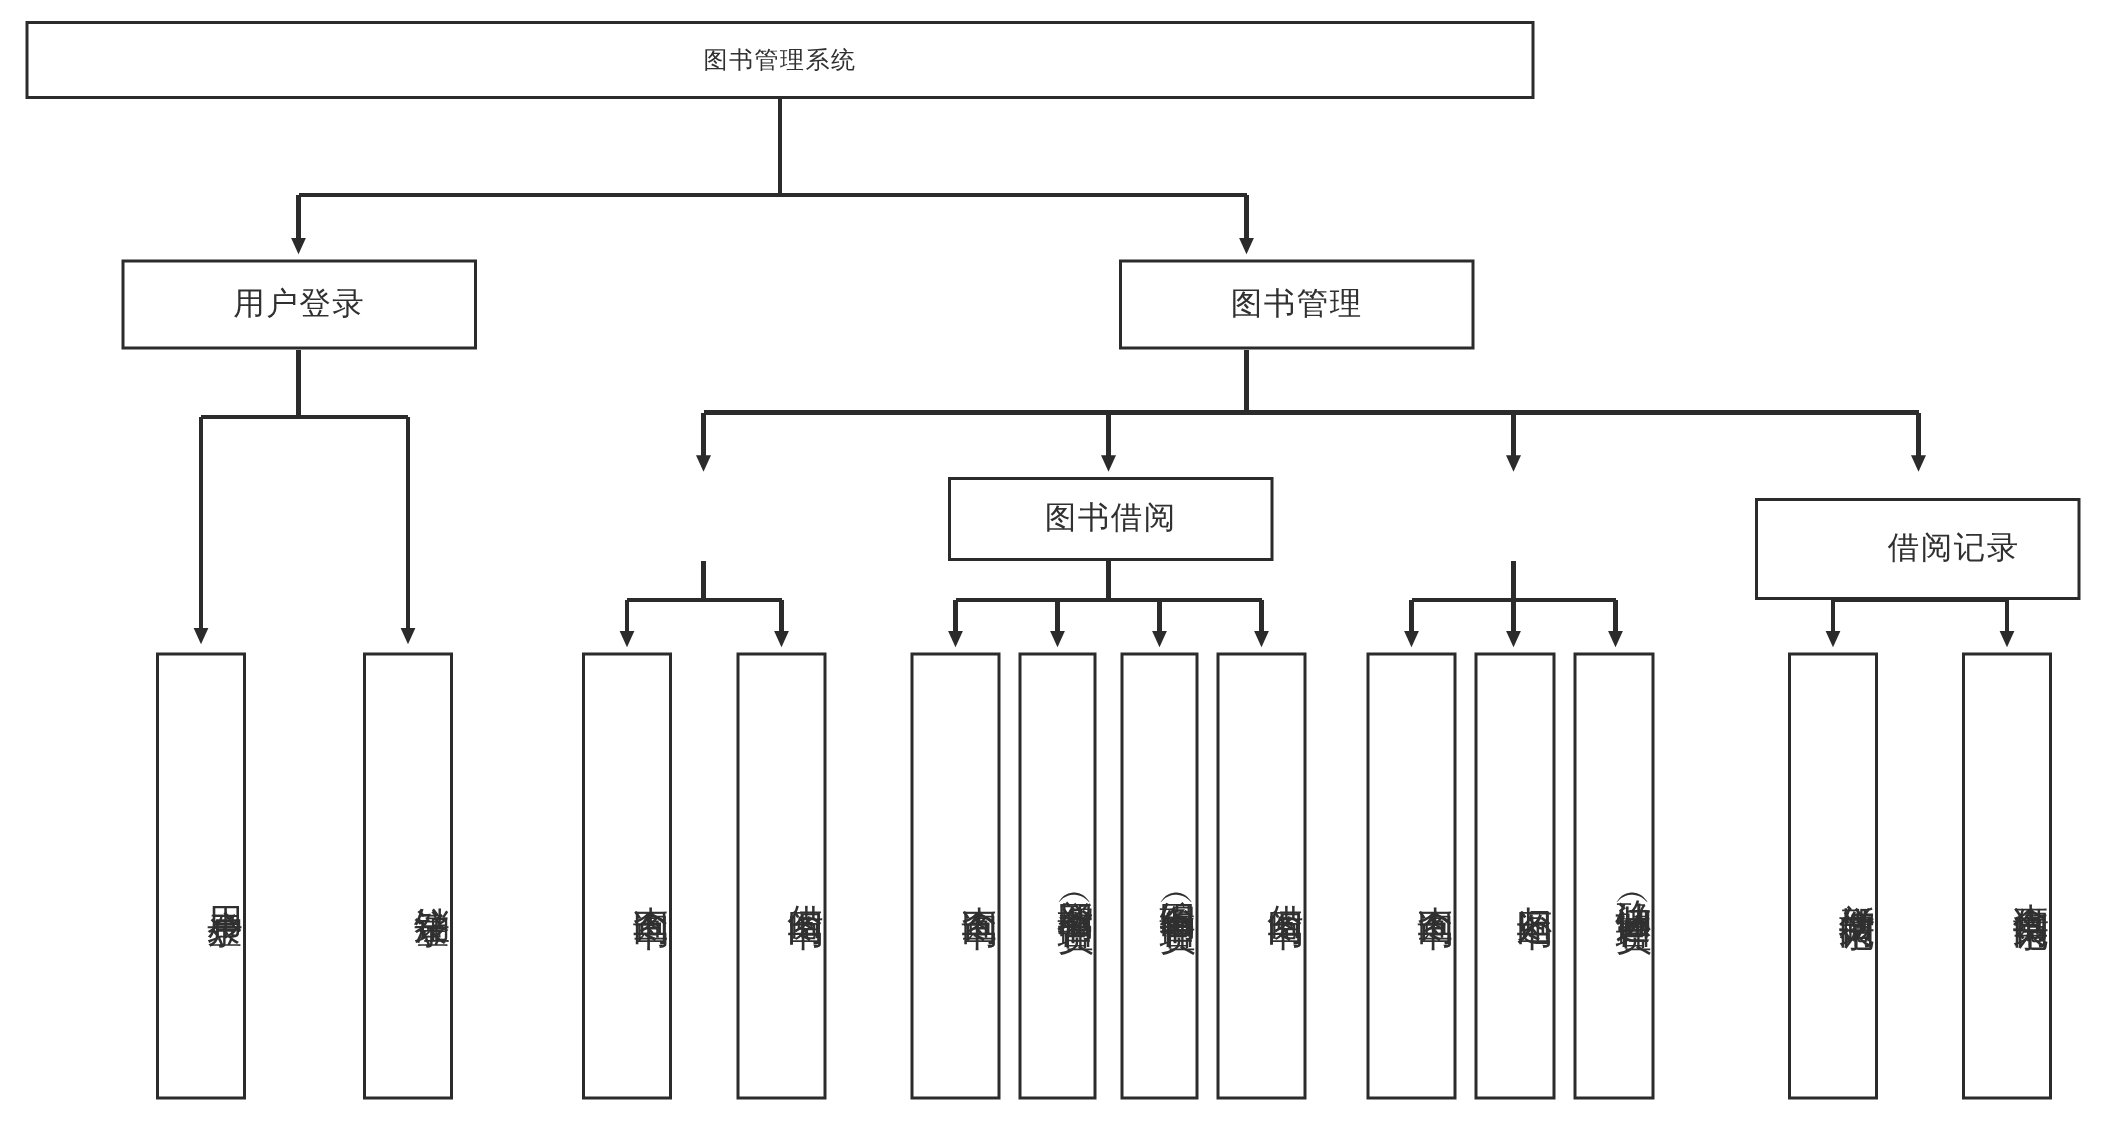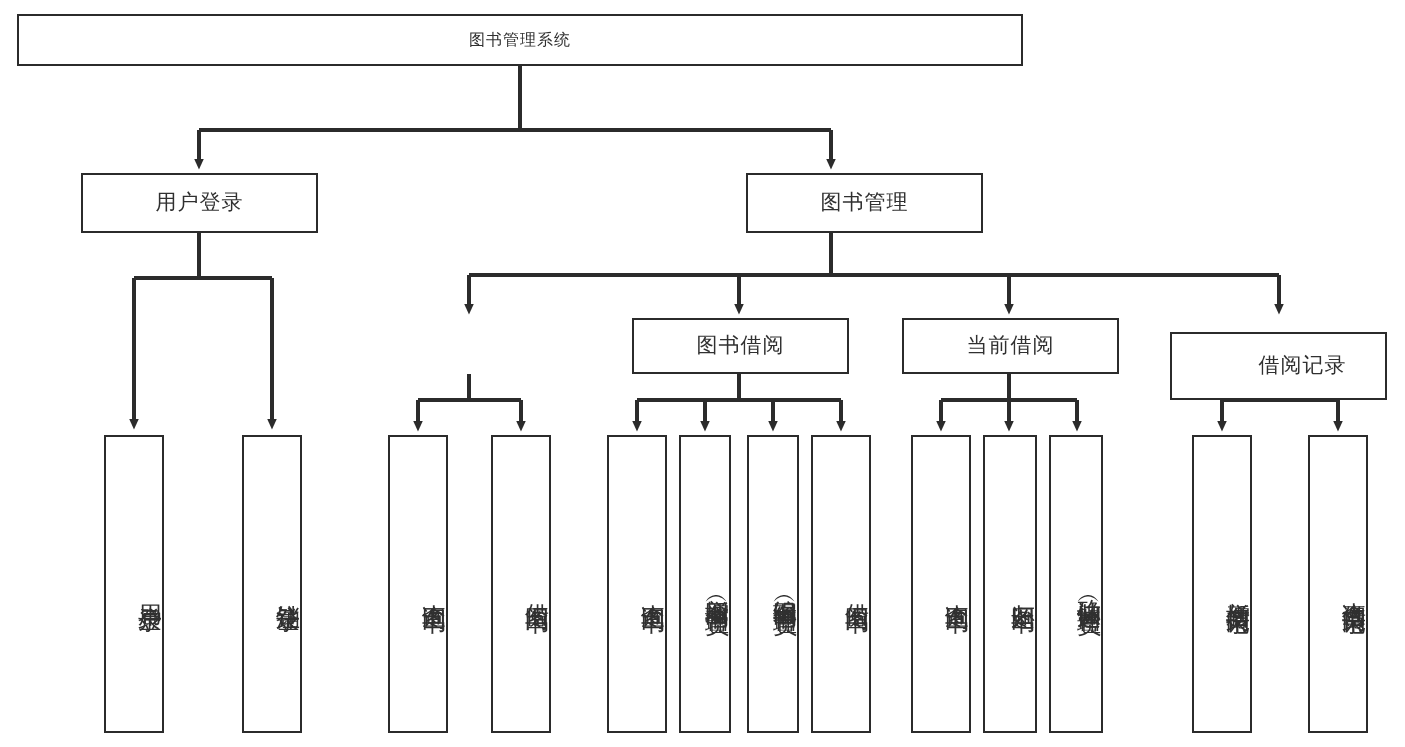--- a/index.html
+++ b/index.html
@@ -131,23 +131,20 @@
   <div class="node h" style="left:81px;top:173px;width:237px;height:60px;">
     <span>用户登录</span>
   </div>
   <div class="node h" style="left:712px;top:173px;width:237px;height:60px;margin-left:34px;">
     <span>图书管理</span>
   </div>
 
   <div class="node h" style="left:632px;top:318px;width:217px;height:56px;">
     <span>图书借阅</span>
   </div>
-  <div class="node h" style="left:902px;top:318px;width:217px;height:56px;">
-    <span>当前借阅</span>
-  </div>
   <div class="node h" style="left:1170px;top:332px;width:217px;height:68px;padding-left:48px;">
     <span>借阅记录</span>
   </div>
 
   <div class="node v" style="left:104px;top:435px;width:60px;height:298px;">
     <span class="vtxt">用户登录</span>
   </div>
   <div class="node v" style="left:242px;top:435px;width:60px;height:298px;">
     <span class="vtxt">注销登录</span>
   </div>

